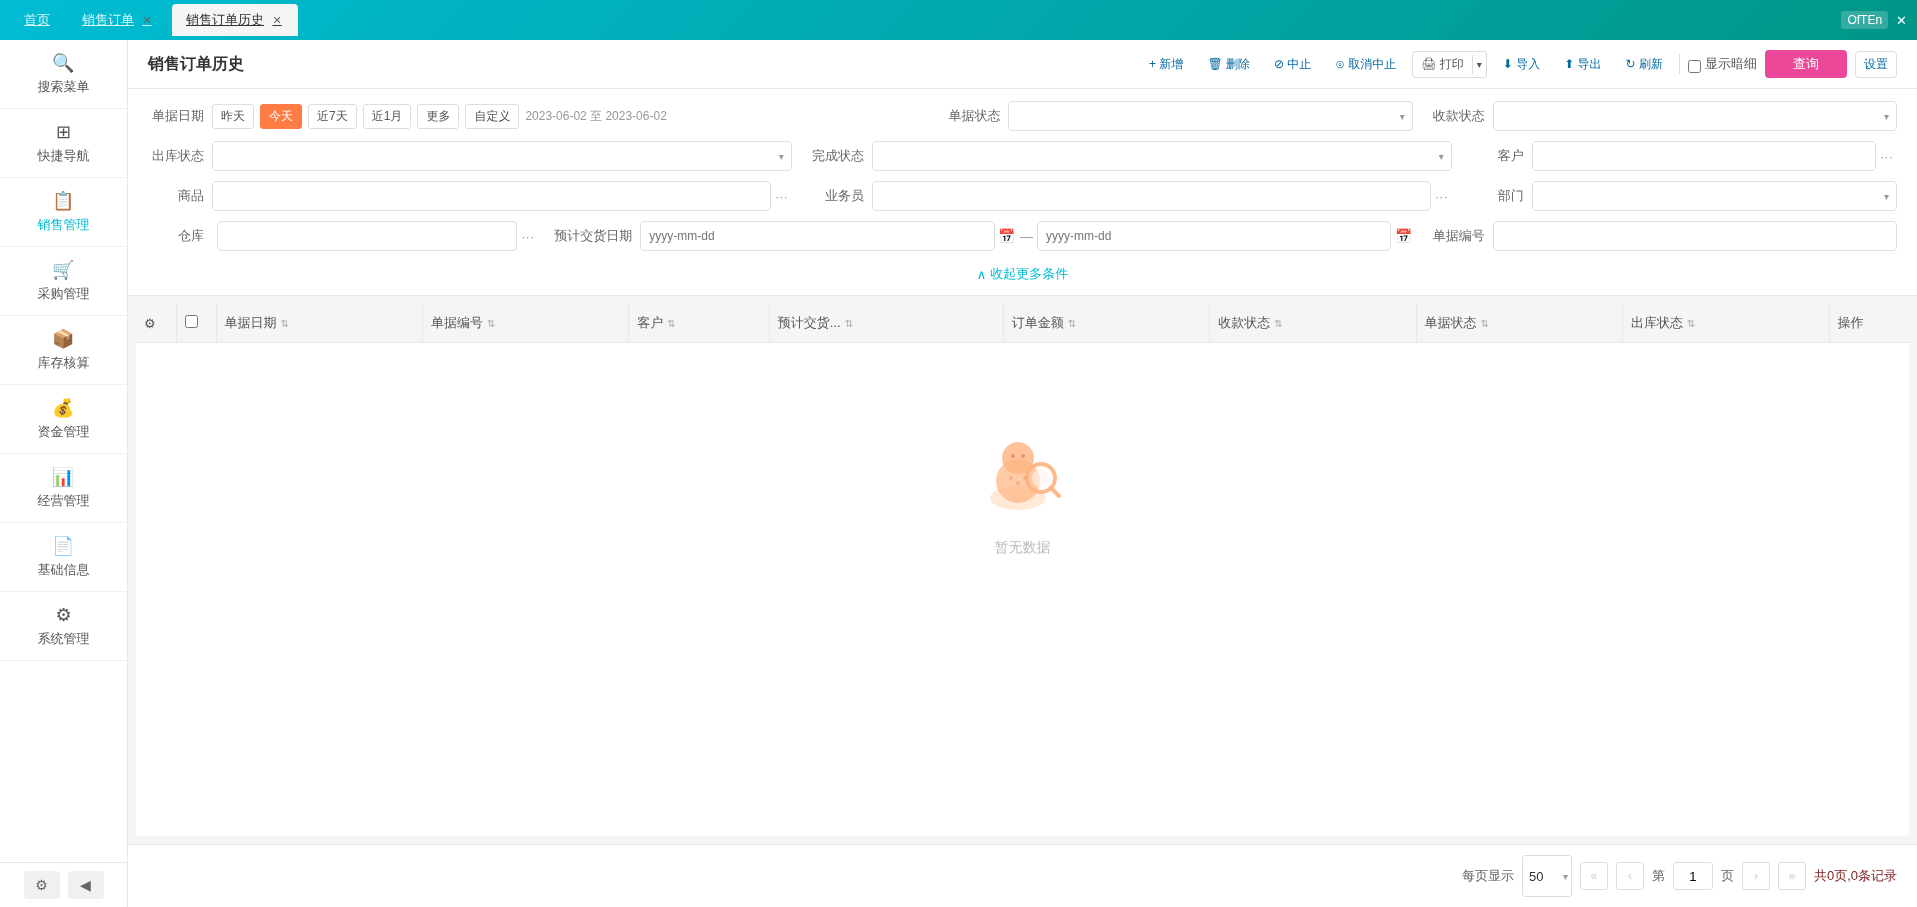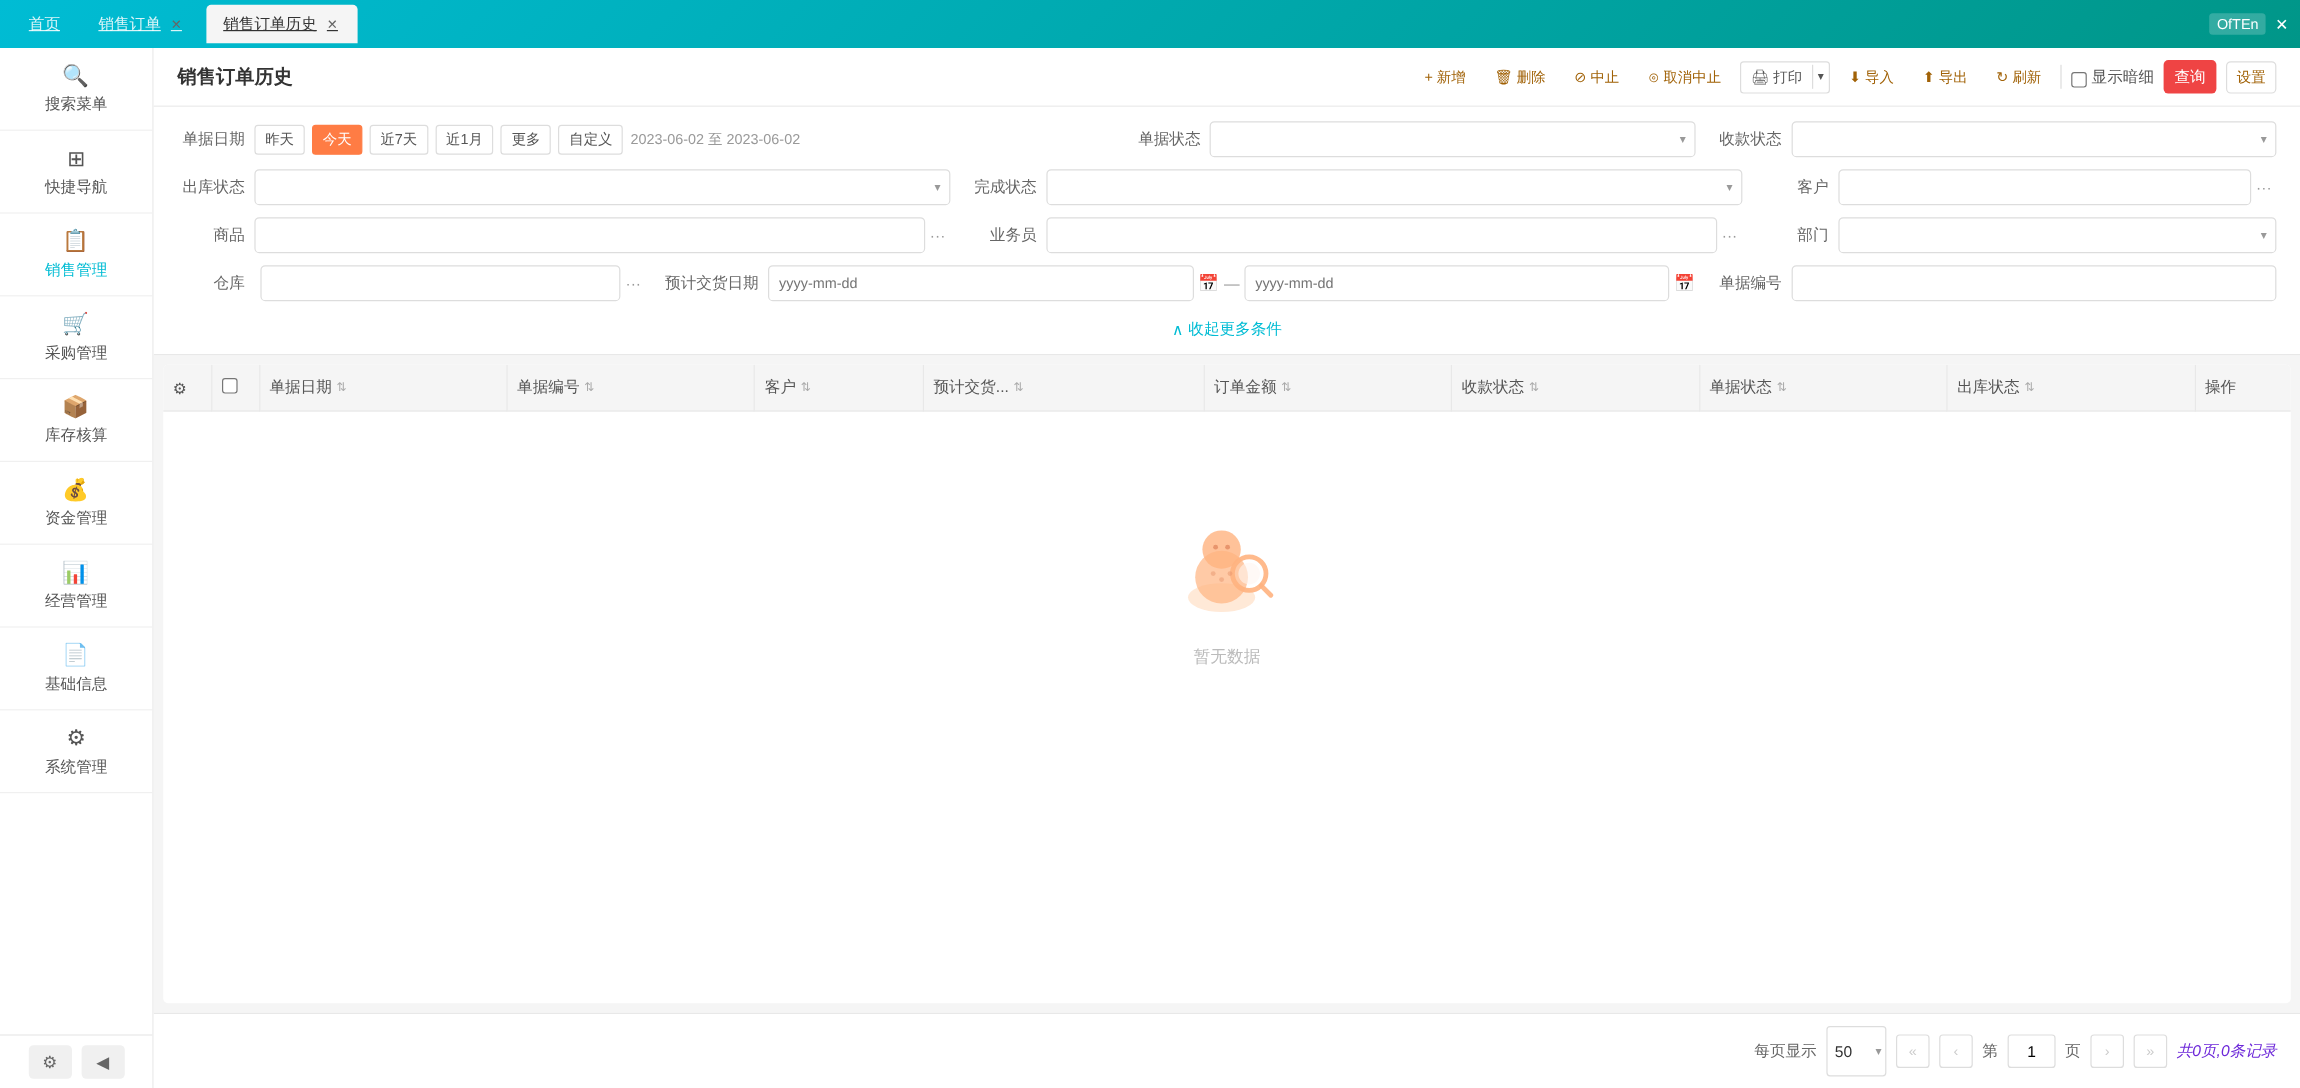--- a/index.html
+++ b/index.html
@@ -141,28 +141,28 @@
       gap: 8px;
     }
     .toolbar-btn {
       display: flex;
       align-items: center;
       gap: 4px;
       padding: 4px 8px;
       border: none;
       background: transparent;
       cursor: pointer;
-      color: #a16207;
+      color: #0369a1;
       font-size: 12px;
       border-radius: 3px;
     }
     .toolbar-btn-primary {
-      background: #ef4444;
+      background: #ec4899;
       color: white;
-      padding: 5px 9px;
+      padding: 5px 28px;
       border: none;
       border-radius: 4px;
       cursor: pointer;
       font-size: 13px;
     }
     .toolbar-btn-split {
       display: flex;
       align-items: center;
       border: 1px solid #ddd;
       border-radius: 3px;
@@ -419,21 +419,21 @@
     }
     .page-nav-btn.disabled { color: #ccc; cursor: not-allowed; }
     .page-input {
       width: 40px;
       height: 28px;
       border: 1px solid #ddd;
       border-radius: 3px;
       text-align: center;
       font-size: 13px;
     }
-    .page-total { color: #6d28d9; font-size: 13px; font-style: italic; }
+    .page-total { color: #7f1d1d; font-size: 13px; }
     .page-label { color: #666; font-size: 13px; }
   </style>
 </head>
 <body>
 
 <div class="top-bar">
   <div class="top-bar-tabs">
     <div class="tab-item">
       <span>首页</span>
     </div>

